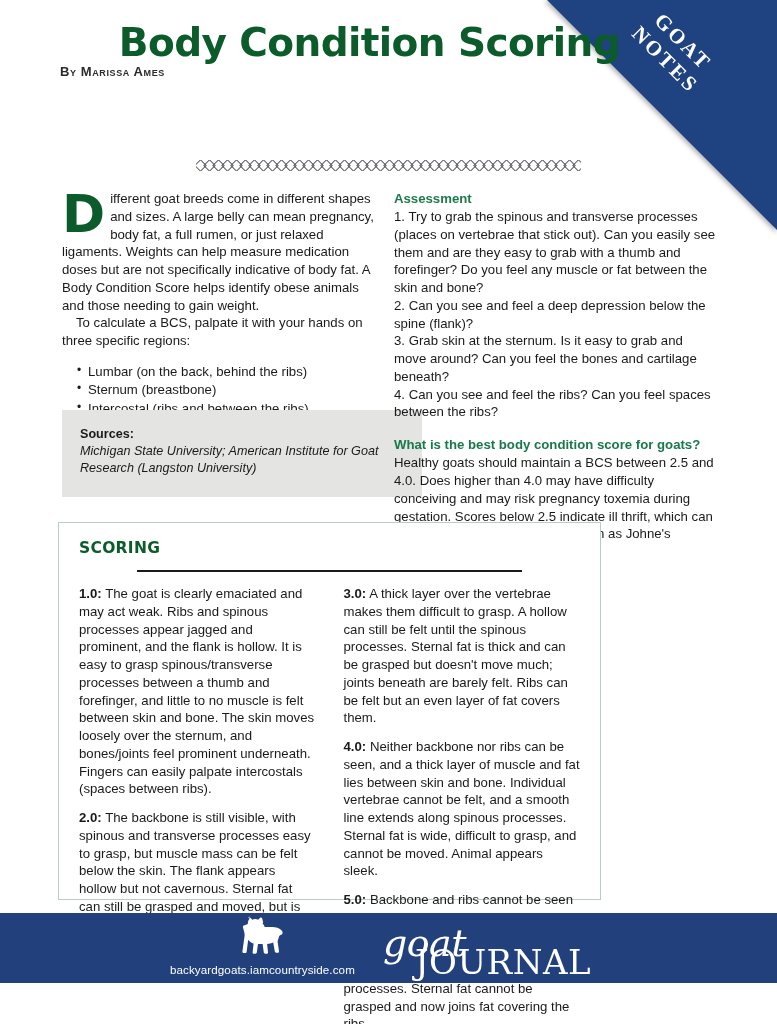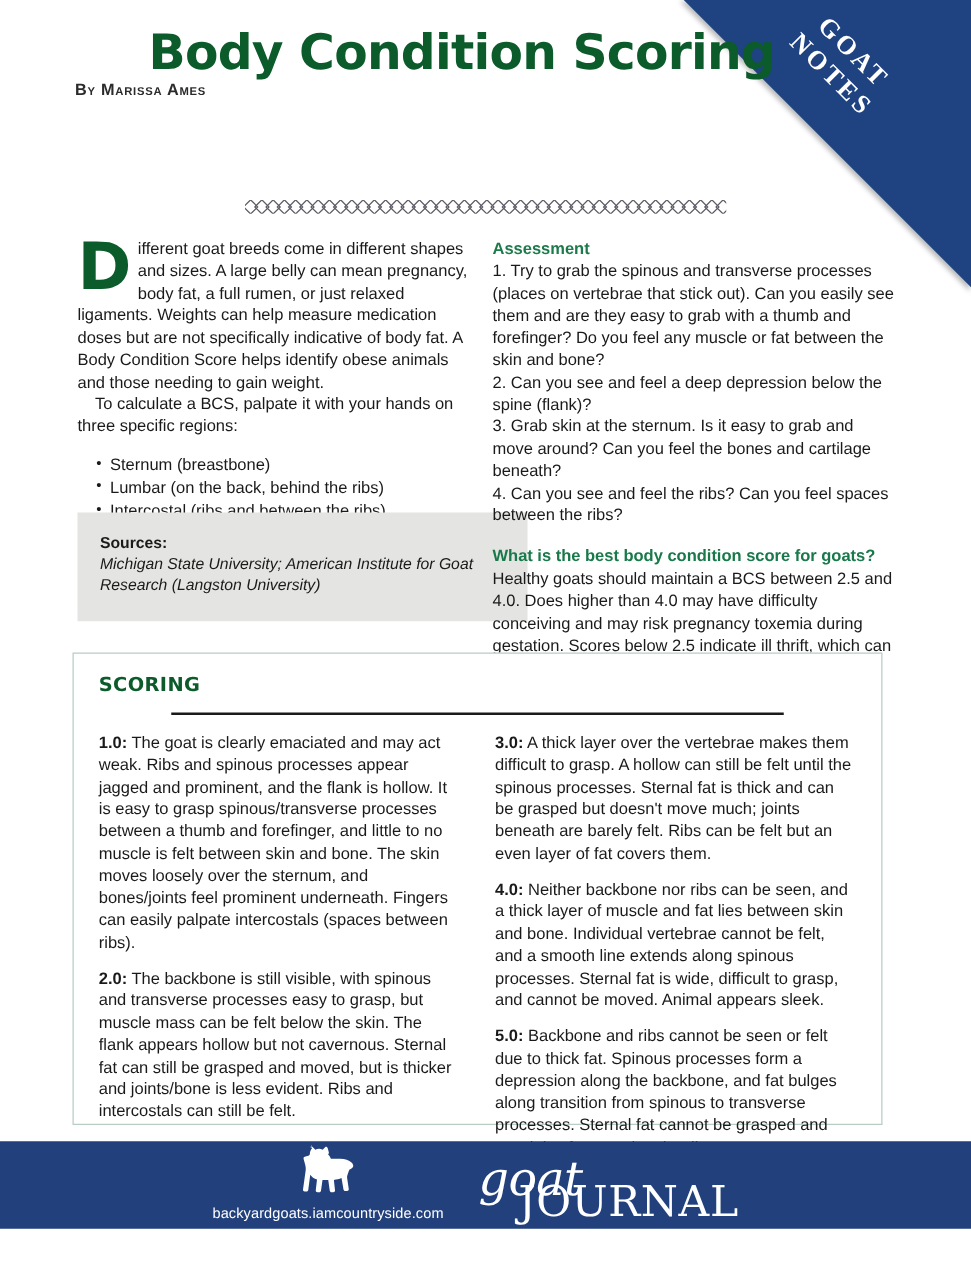--- a/index.html
+++ b/index.html
@@ -191,21 +191,21 @@
     line-height: 1.3;
   }
   .sub-head.green-dark { color: #19794a; }
   .gap { height: 15px; }
 
   
   .scoring-box {
     position: absolute;
     left: 58px;
     top: 522px;
-    width: 648px;
+    width: 543px;
     height: 378px;
     box-sizing: border-box;
     border: 1.5px solid #b9cec2;
     background: #ffffff;
     padding: 16px 20px 14px 20px;
   }
   .scoring-title {
     color: #0b5b2b;
     font-family: "DejaVu Sans", sans-serif;
     font-weight: bold;
@@ -360,22 +360,22 @@
       <span class="dia"></span>
       <span class="dia"></span>
       <span class="dia"></span>
       <span class="dia"></span>
   </div>
 
   <div class="col-left">
     <p class="body dropcap-para">Different goat breeds come in different shapes and sizes. A large belly can mean pregnancy, body fat, a full rumen, or just relaxed ligaments. Weights can help measure medication doses but are not specifically indicative of body fat. A Body Condition Score helps identify obese animals and those needing to gain weight.</p>
     <p class="body">To calculate a BCS, palpate it with your hands on three specific regions:</p>
     <ul class="bullets">
+      <li>Lumbar (on the back, behind the ribs)</li>
       <li>Sternum (breastbone)</li>
-      <li>Lumbar (on the back, behind the ribs)</li>
       <li>Intercostal (ribs and between the ribs)</li>
     </ul>
   </div>
 
   <div class="sources-box">
     <div class="sources-title">Sources:</div>
     <div class="sources-text">Michigan State University; American Institute for Goat Research (Langston University)</div>
   </div>
 
   <div class="col-right">

